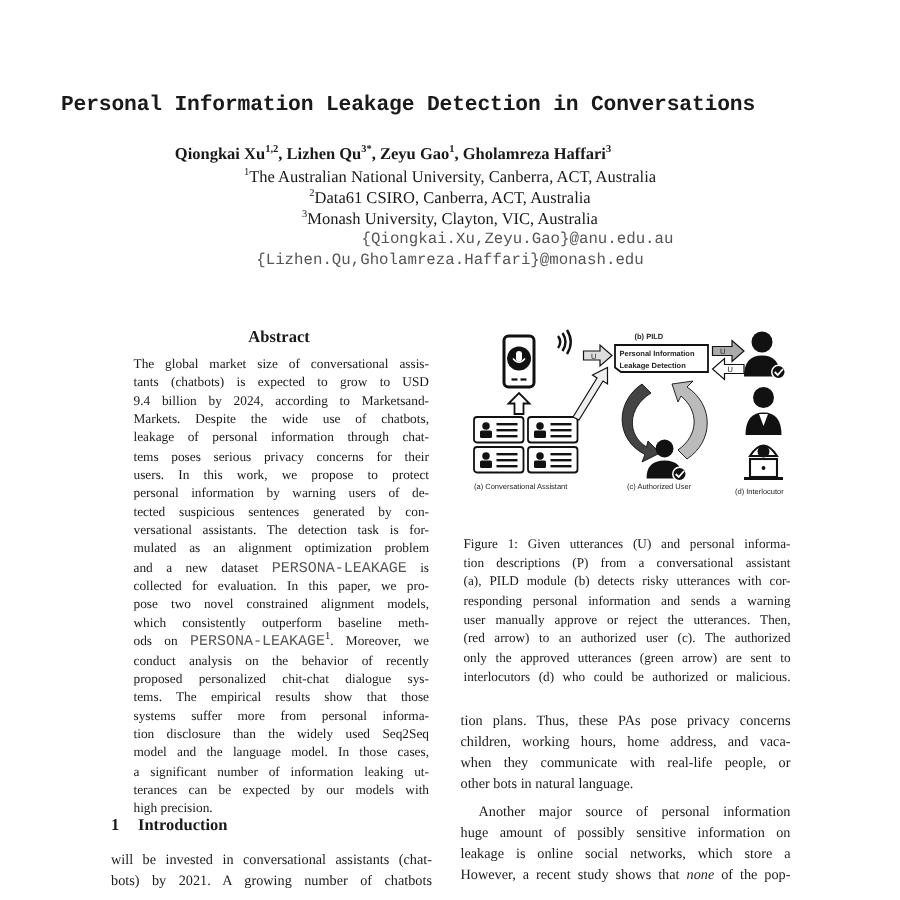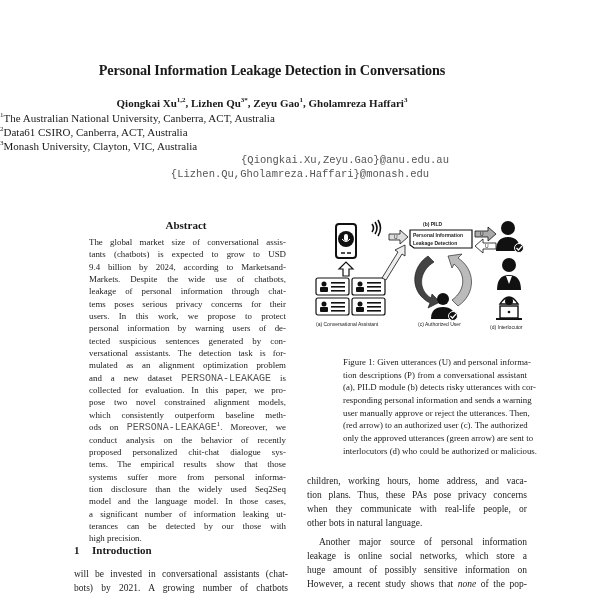--- a/index.html
+++ b/index.html
@@ -1,35 +1,35 @@
 <!DOCTYPE html>
 <html><head>
   <meta charset="utf-8">
   <style>
     html, body { margin:0; padding:0; background:#ffffff; }
     body { width:600px; height:600px; overflow:hidden; position:relative; font-family:"Liberation Serif", "DejaVu Serif", serif; color:#1a1a1a; }
     .abs { position:absolute; }
-    .title { left:0; width:544px; top:62px; text-align:center; font-weight:bold; font-size:14.2px; letter-spacing:-0.1px; }
+    .title { left:0; width:544px; top:62px; text-align:center; font-weight:bold; font-size:14.2px; letter-spacing:-0.1px;font-family:Liberation Mono, monospace; }
     .authors { left:0; width:524px; top:97px; text-align:center; font-weight:bold; font-size:11px; }
-    .affil { left:0; width:600px; text-align:left; font-size:11px; line-height:14px; }
+    .affil { left:0; width:600px; text-align:center; font-size:11px; line-height:14px; }
     .email { left:0; width:600px; text-align:center; font-family:"Liberation Mono", "DejaVu Sans Mono", monospace; font-size:10.5px; color:#555; line-height:14px; }
     sup { font-size:7px; vertical-align:super; line-height:0; }
     .abs-head { left:86px; width:200px; top:219px; text-align:center; font-weight:bold; font-size:11px; }
     .abs-body { left:89px; width:197px; top:236px; font-size:8.9px; line-height:12.35px; text-align:justify; }
     .abs-body .ln { display:block; text-align:justify; text-align-last:justify; white-space:nowrap; height:12.35px; }
     .abs-body .ln.last { text-align-last:left; }
     .mono { font-family:"Liberation Mono", "DejaVu Sans Mono", monospace; font-size:10px; color:#555; }
     .sec-head { left:74px; top:544px; font-weight:bold; font-size:11px; }
     .sec-head .num { display:inline-block; width:18px; }
     .col-left { left:74px; width:214px; font-size:9.5px; line-height:14px; }
     .col-right { left:307px; width:220px; font-size:9.5px; line-height:14px; }
     .ln2 { display:block; white-space:nowrap; text-align:justify; text-align-last:justify; height:14px; }
     .ln2.last { text-align-last:left; }
     .caption { left:309px; width:218px; top:356px; font-size:8.8px; line-height:12.7px; }
-    .caption .ln { display:block; white-space:nowrap; text-align:justify; text-align-last:justify; height:12.7px;margin-left:34px; }
+    .caption .ln { display:block; white-space:nowrap; text-align:justify; text-align-last:justify; height:12.7px; }
     .figure { left:310px; top:218px; width:218px; height:118px; }
     .fig-label { font-family:"Liberation Sans", "DejaVu Sans", sans-serif; font-size:5px; fill:#222; }
     .indent { padding-left:12px; }
   </style>
 </head>
 <body>
 
 <div class="abs title">Personal Information Leakage Detection in Conversations</div>
 
 <div class="abs authors">
@@ -61,21 +61,21 @@
   <span class="ln">pose two novel constrained alignment models,</span>
   <span class="ln">which consistently outperform baseline meth-</span>
   <span class="ln"><span>ods on</span> <span class="mono">PERSONA-LEAKAGE</span><sup>1</sup><span>. Moreover, we</span></span>
   <span class="ln">conduct analysis on the behavior of recently</span>
   <span class="ln">proposed personalized chit-chat dialogue sys-</span>
   <span class="ln">tems. The empirical results show that those</span>
   <span class="ln">systems suffer more from personal informa-</span>
   <span class="ln">tion disclosure than the widely used Seq2Seq</span>
   <span class="ln">model and the language model. In those cases,</span>
   <span class="ln">a significant number of information leaking ut-</span>
-  <span class="ln">terances can be detected by our those with</span>
+  <span class="ln">terances can be expected by our models with</span>
   <span class="ln last">high precision.</span>
 </div>
 
 <div class="abs sec-head"><span class="num">1</span><span>Introduction</span></div>
 
 <div class="abs col-left" style="top:567px;">
   <span class="ln2">will be invested in conversational assistants (chat-</span>
   <span class="ln2">bots) by 2021. A growing number of chatbots</span>
 </div>
 
@@ -181,22 +181,22 @@
   <span class="ln">tion descriptions (P) from a conversational assistant</span>
   <span class="ln">(a), PILD module (b) detects risky utterances with cor-</span>
   <span class="ln">responding personal information and sends a warning</span>
   <span class="ln">user manually approve or reject the utterances. Then,</span>
   <span class="ln">(red arrow) to an authorized user (c). The authorized</span>
   <span class="ln">only the approved utterances (green arrow) are sent to</span>
   <span class="ln">interlocutors (d) who could be authorized or malicious.</span>
 </div>
 
 <div class="abs col-right" style="top:474px;">
+  <span class="ln2">tion plans. Thus, these PAs pose privacy concerns</span>
   <span class="ln2">children, working hours, home address, and vaca-</span>
-  <span class="ln2">tion plans. Thus, these PAs pose privacy concerns</span>
   <span class="ln2">when they communicate with real-life people, or</span>
   <span class="ln2 last">other bots in natural language.</span>
   <div style="height:5px;"></div>
   <span class="ln2 indent">Another major source of personal information</span>
+  <span class="ln2">huge amount of possibly sensitive information on</span>
   <span class="ln2">leakage is online social networks, which store a</span>
-  <span class="ln2">huge amount of possibly sensitive information on</span>
   <span class="ln2"><span>However, a recent study shows that </span><em>none</em><span> of the pop-</span></span>
 </div>
 
 </body></html>

